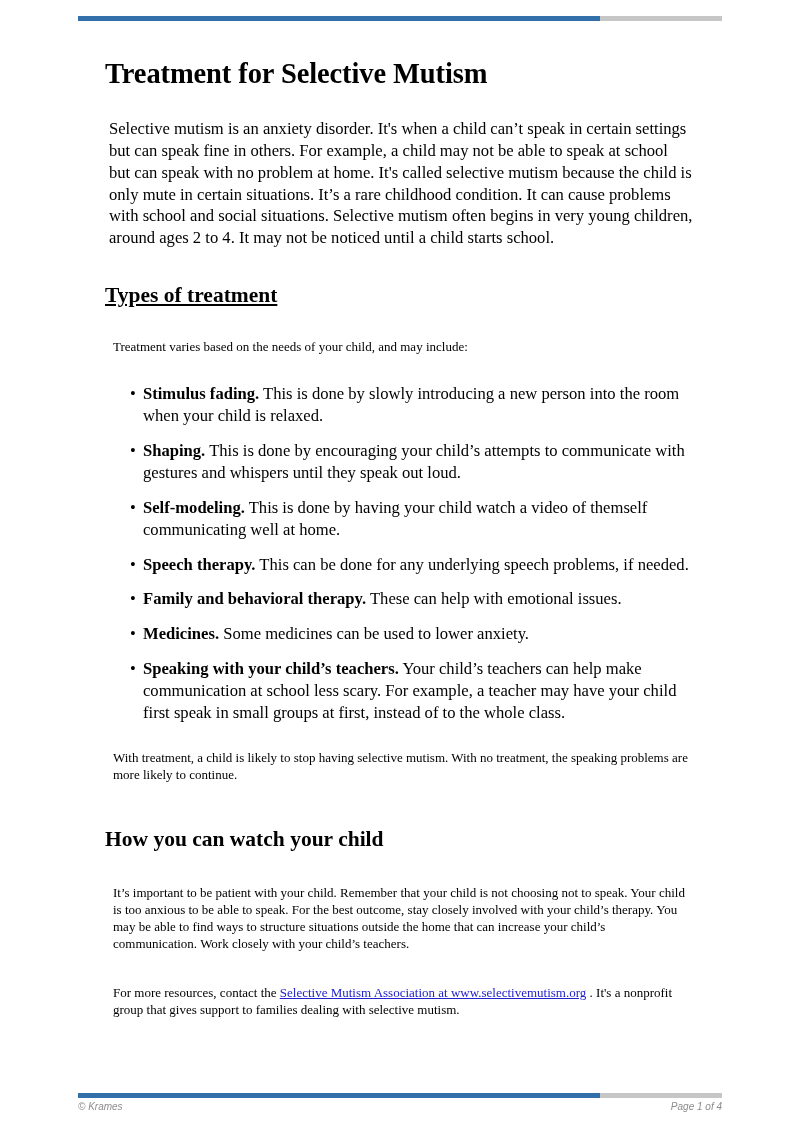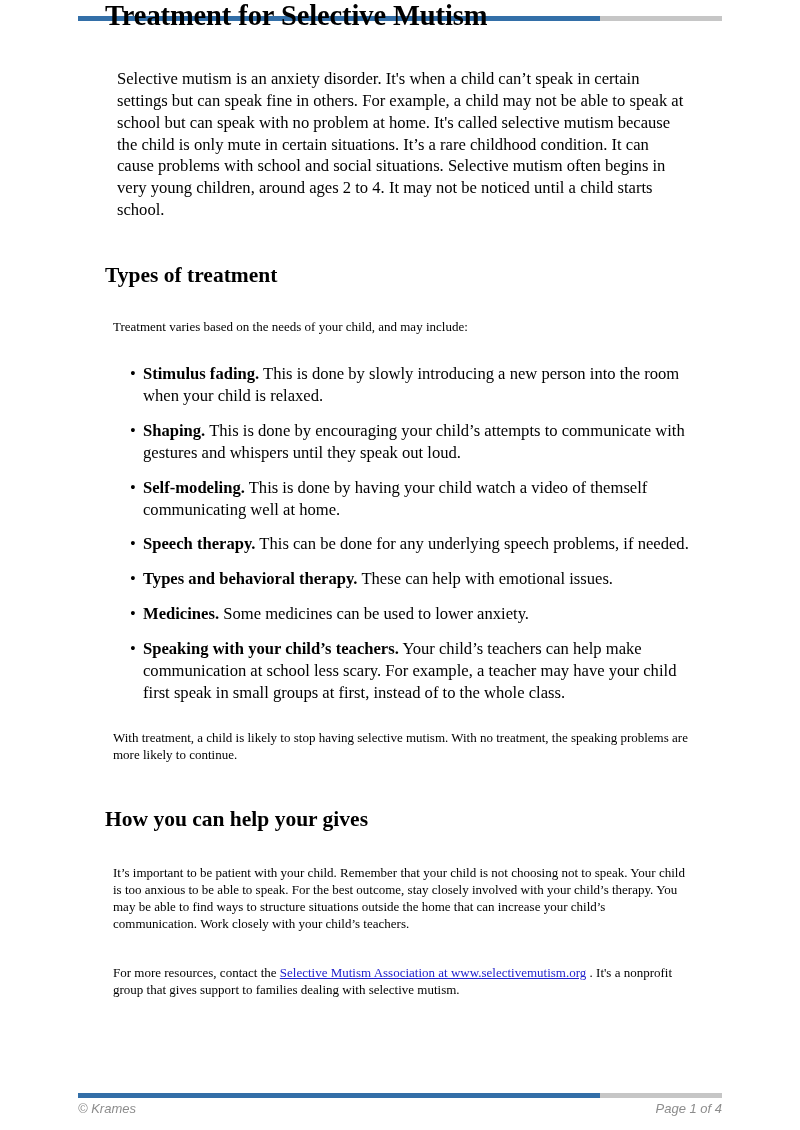--- a/index.html
+++ b/index.html
@@ -43,38 +43,39 @@
     left: 105px;
     top: 0;
     width: 592px;
   }
 
   .doc-title {
     font-size: 28.5px;
     font-weight: bold;
     line-height: 1.12;
     margin: 0;
+    padding-top: 58px;
     letter-spacing: -0.1px;
   }
 
   .intro {
-    margin: 12px;
+    margin: 4px;
     padding-top: 24px;
     font-size: 16.6px;
     line-height: 1.32;
     text-align: left;
   }
 
   h2.section {
     font-size: 21.5px;
     font-weight: bold;
     margin: 0;
     line-height: 1.2;
   }
-  .sec-types   { padding-top: 30px; }
+  .sec-types   { padding-top: 30px; text-decoration: underline; }
   .sec-help    { padding-top: 36px; }
   .sec-support { padding-top: 34px; }
 
   p.body {
     margin: 8px;
     font-size: 13px;
     line-height: 1.32;
   }
   .lead-in   { padding-top: 21px; }
   .after-list{ padding-top: 17px; }
@@ -114,21 +115,21 @@
   
   .footer {
     position: absolute;
     left: 78px;
     top: 1101px;
     width: 644px;
     display: flex;
     justify-content: space-between;
     align-items: baseline;
     font-family: "Liberation Sans", "DejaVu Sans", sans-serif;
-    font-size: 13px;
+    font-size: 10px;
     font-style: italic;
     color: #8c8c8c;
   }
 </style>
 </head>
 <body>
 
 <div class="rule rule-top">
   <div class="seg-blue"></div>
   <div class="seg-gray"></div>
@@ -151,33 +152,33 @@
     <li>
       <span class="dot">•</span><span class="term">Shaping.</span><span> This is done by encouraging your child’s attempts to communicate with gestures and whispers until they speak out loud.</span>
     </li>
     <li>
       <span class="dot">•</span><span class="term">Self-modeling.</span><span> This is done by having your child watch a video of themself communicating well at home.</span>
     </li>
     <li>
       <span class="dot">•</span><span class="term">Speech therapy.</span><span> This can be done for any underlying speech problems, if needed.</span>
     </li>
     <li>
-      <span class="dot">•</span><span class="term">Types and behavioral therapy.</span><span> These can help with emotional issues.</span>
+      <span class="dot">•</span><span class="term">Family and behavioral therapy.</span><span> These can help with emotional issues.</span>
     </li>
     <li>
       <span class="dot">•</span><span class="term">Medicines.</span><span> Some medicines can be used to lower anxiety.</span>
     </li>
     <li>
       <span class="dot">•</span><span class="term">Speaking with your child’s teachers.</span><span> Your child’s teachers can help make communication at school less scary. For example, a teacher may have your child first speak in small groups at first, instead of to the whole class.</span>
     </li>
   </ul>
 
   <p class="body after-list">With treatment, a child is likely to stop having selective mutism. With no treatment, the speaking problems are more likely to continue.</p>
 
-  <h2 class="section sec-help">How you can help your gives</h2>
+  <h2 class="section sec-help">How you can watch your child</h2>
 
   <p class="body help-body">It’s important to be patient with your child. Remember that your child is not choosing not to speak. Your child is too anxious to be able to speak. For the best outcome, stay closely involved with your child’s therapy. You may be able to find ways to structure situations outside the home that can increase your child’s communication. Work closely with your child’s teachers.</p>
 
 
   <p class="body support-body"><span>For more resources, contact the </span><a class="extlink" href="#">Selective Mutism Association at www.selectivemutism.org</a><span> . It's a nonprofit group that gives support to families dealing with selective mutism.</span></p>
 
 </div>
 
 <div class="rule rule-bottom">
   <div class="seg-blue"></div>

